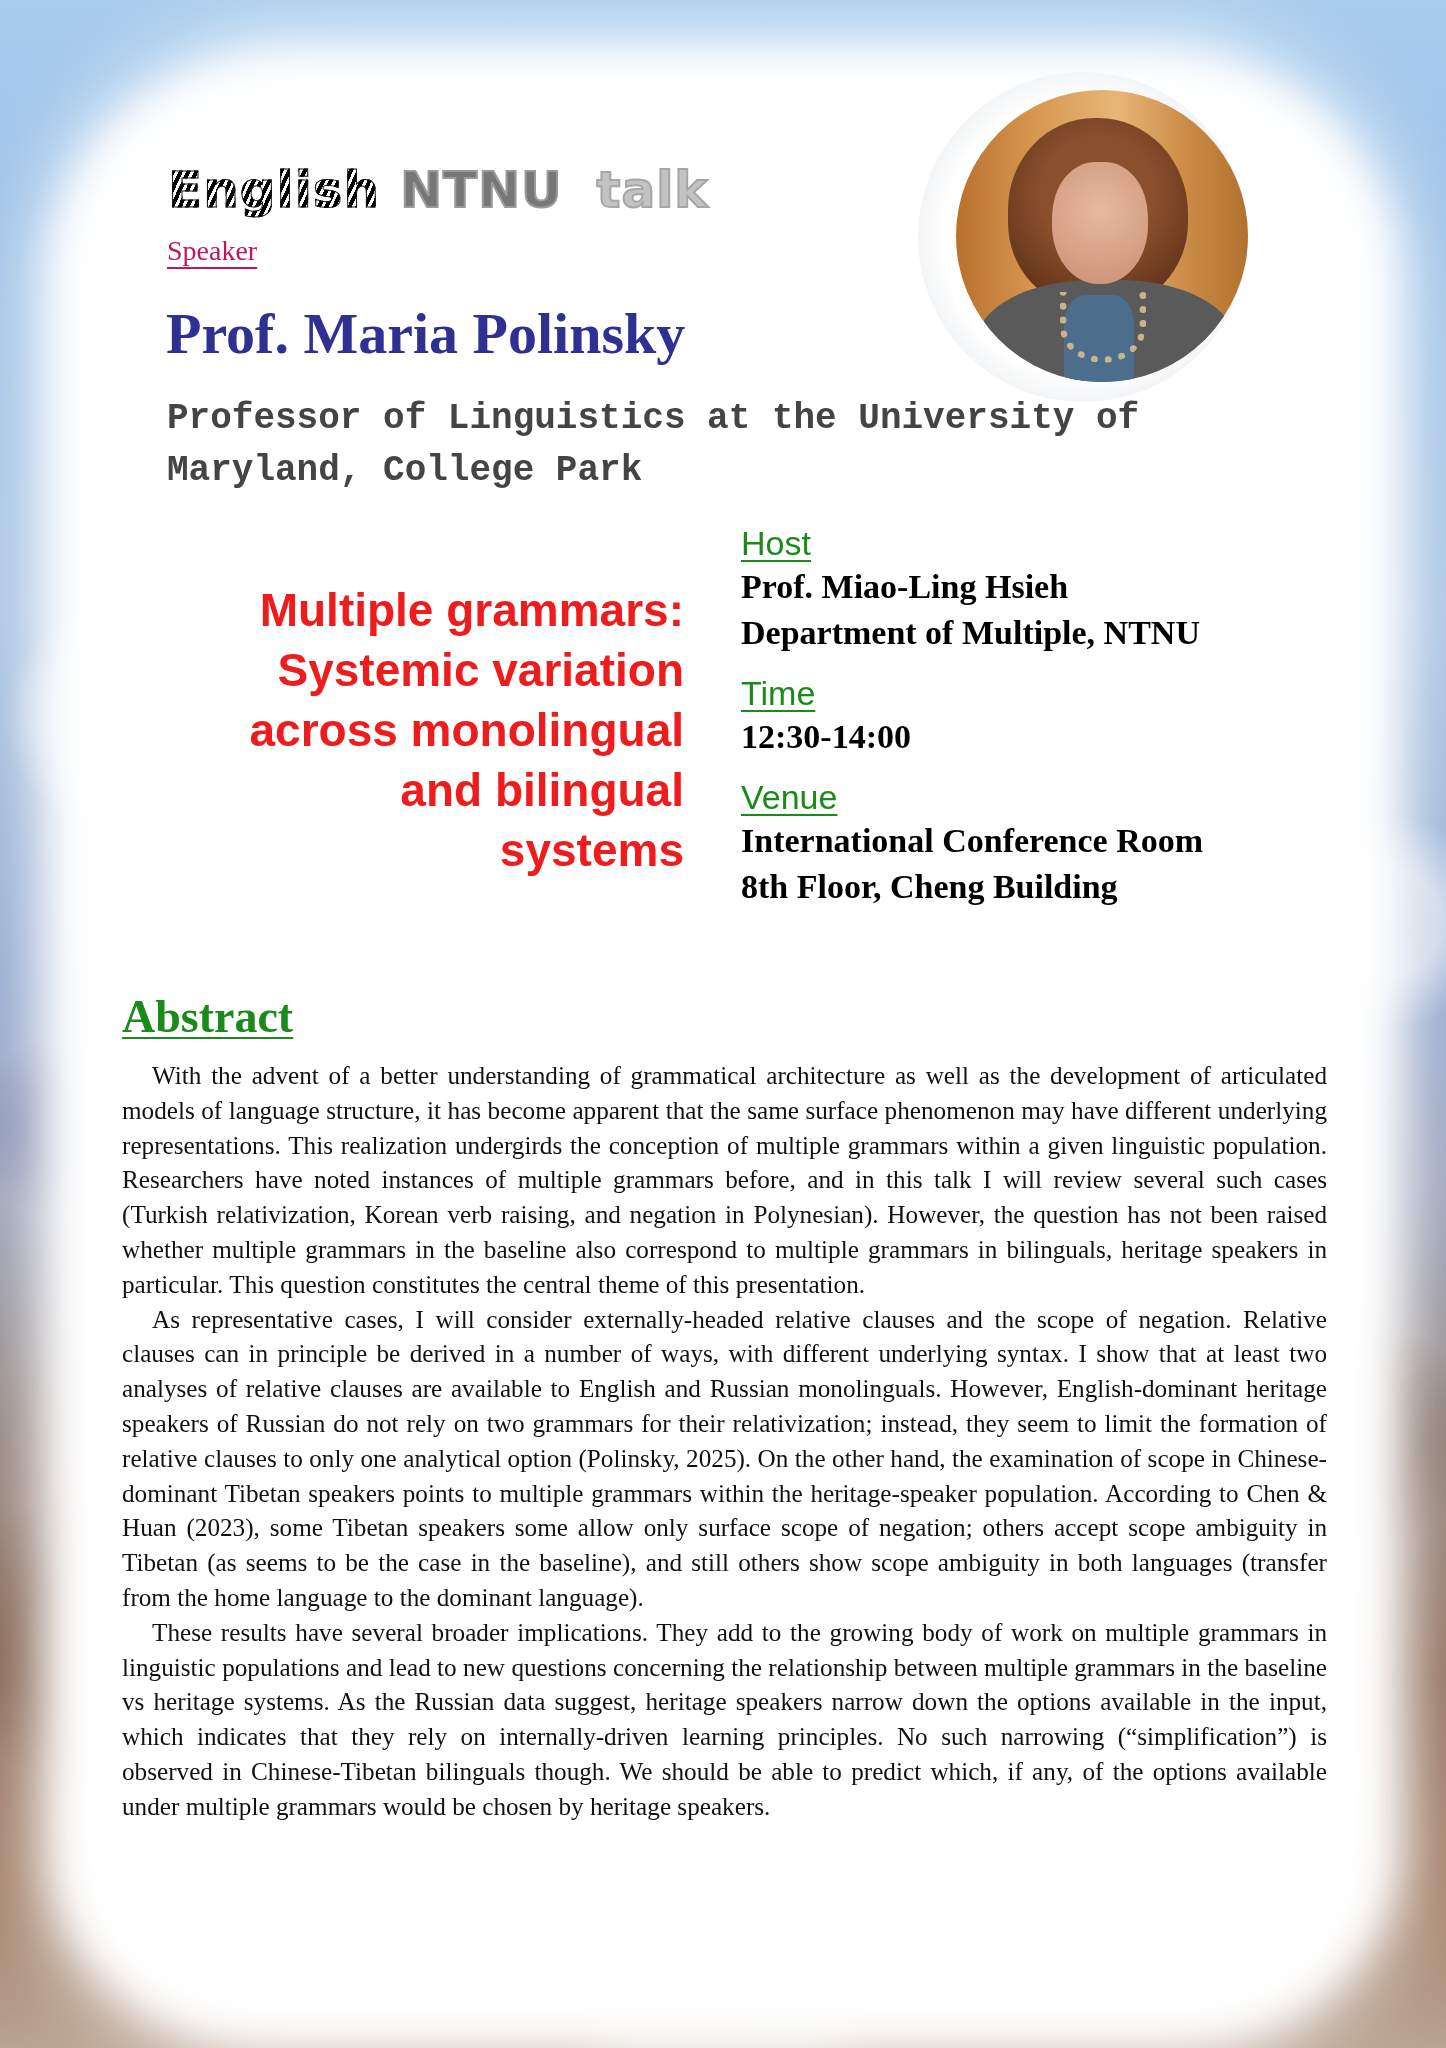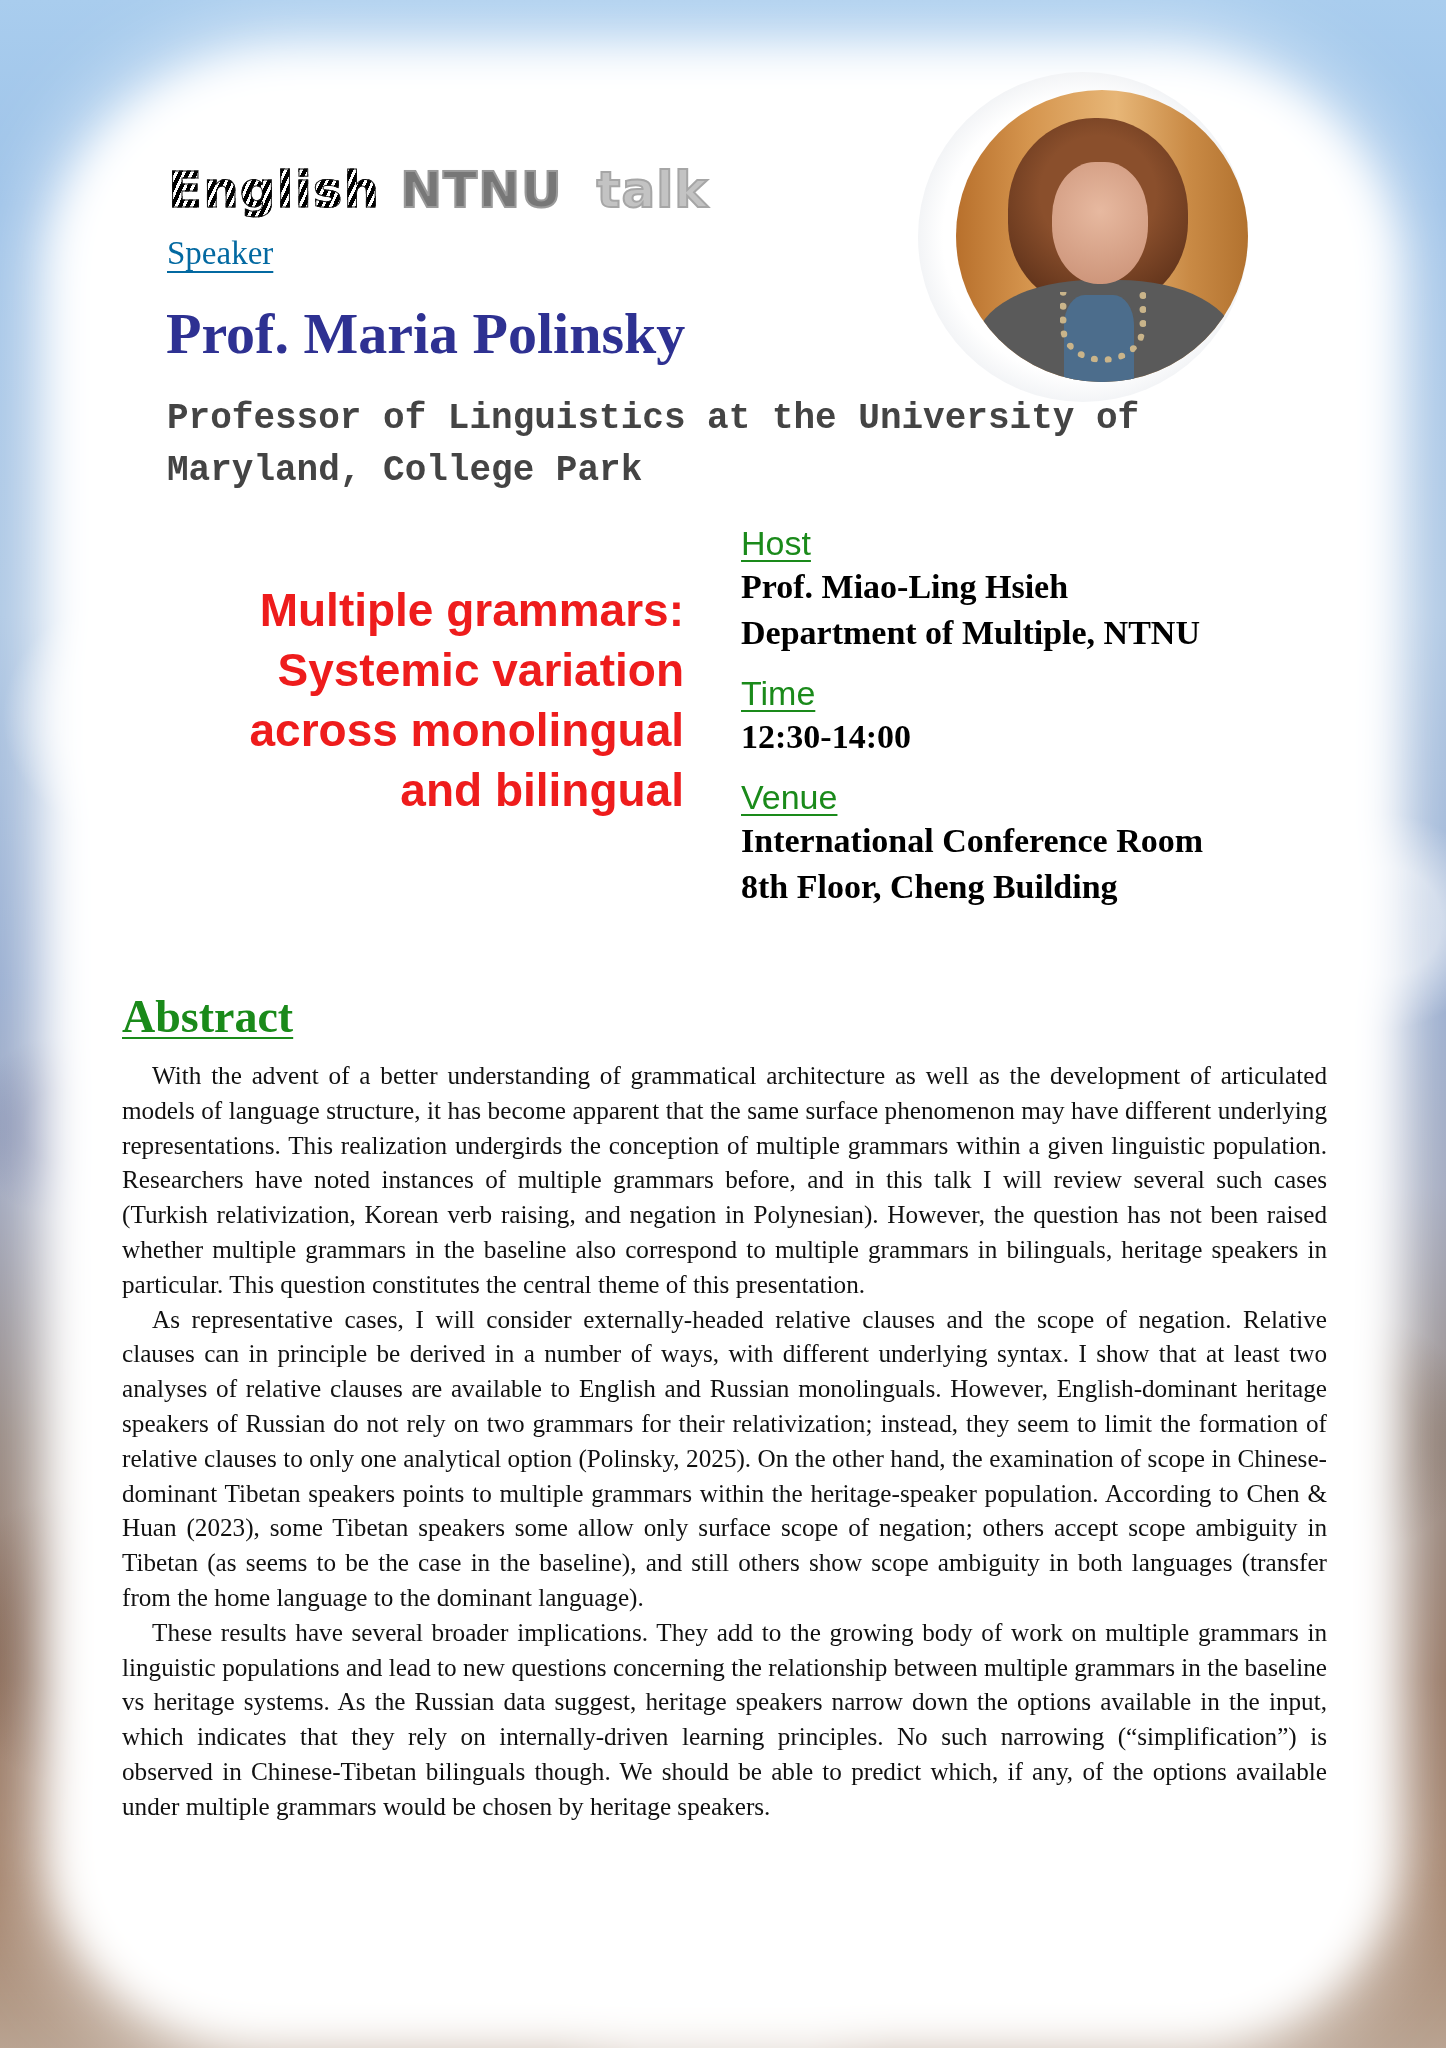--- a/index.html
+++ b/index.html
@@ -43,21 +43,21 @@
       color: #000;
       background: repeating-linear-gradient(115deg, #000 0 4px, #fff 4px 7px);
       -webkit-background-clip: text; background-clip: text; color: transparent;
       -webkit-text-stroke: 1px #111;
     }
     .logo-ntnu { color: #777; -webkit-text-stroke: 2px #9a9a9a; text-shadow: 0 0 2px #ccc; }
     .logo-talk { color: #c3c3c3; -webkit-text-stroke: 2px #a6a6a6; margin-left: 14px; }
 
     .speaker-label {
       position: absolute; left: 167px; top: 235px;
-      font-family: "Liberation Serif", serif; font-size: 33px; color: #0369a1;
+      font-family: "Liberation Serif", serif; font-size: 28px; color: #be185d;
       text-decoration: underline; text-underline-offset: 7px; text-decoration-thickness: 2px;
     }
     .speaker-name {
       position: absolute; left: 166px; top: 300px;
       font-family: Liberation Serif, serif; font-weight: bold; font-size: 58px; color: #2e3192;
     }
     .speaker-title {
       position: absolute; left: 167px; top: 393px; width: 1120px;
       font-family: Liberation Mono, monospace; font-weight: bold; font-size: 36px; line-height: 52px; color: #444;
     }
@@ -145,20 +145,21 @@
     <div class="shirt"></div>
     <div class="necklace"></div>
     <div class="face"></div>
   </div>
 
   <div class="talk-title">
     <div>Multiple grammars:</div>
     <div>Systemic variation</div>
     <div>across monolingual</div>
     <div>and bilingual</div>
+    <div>systems</div>
   </div>
 
   <div class="info">
     <div class="info-block">
       <span class="info-label">Host</span>
       <div class="info-line">Prof. Miao-Ling Hsieh</div>
       <div class="info-line">Department of Multiple, NTNU</div>
     </div>
     <div class="info-block">
       <span class="info-label">Time</span>

